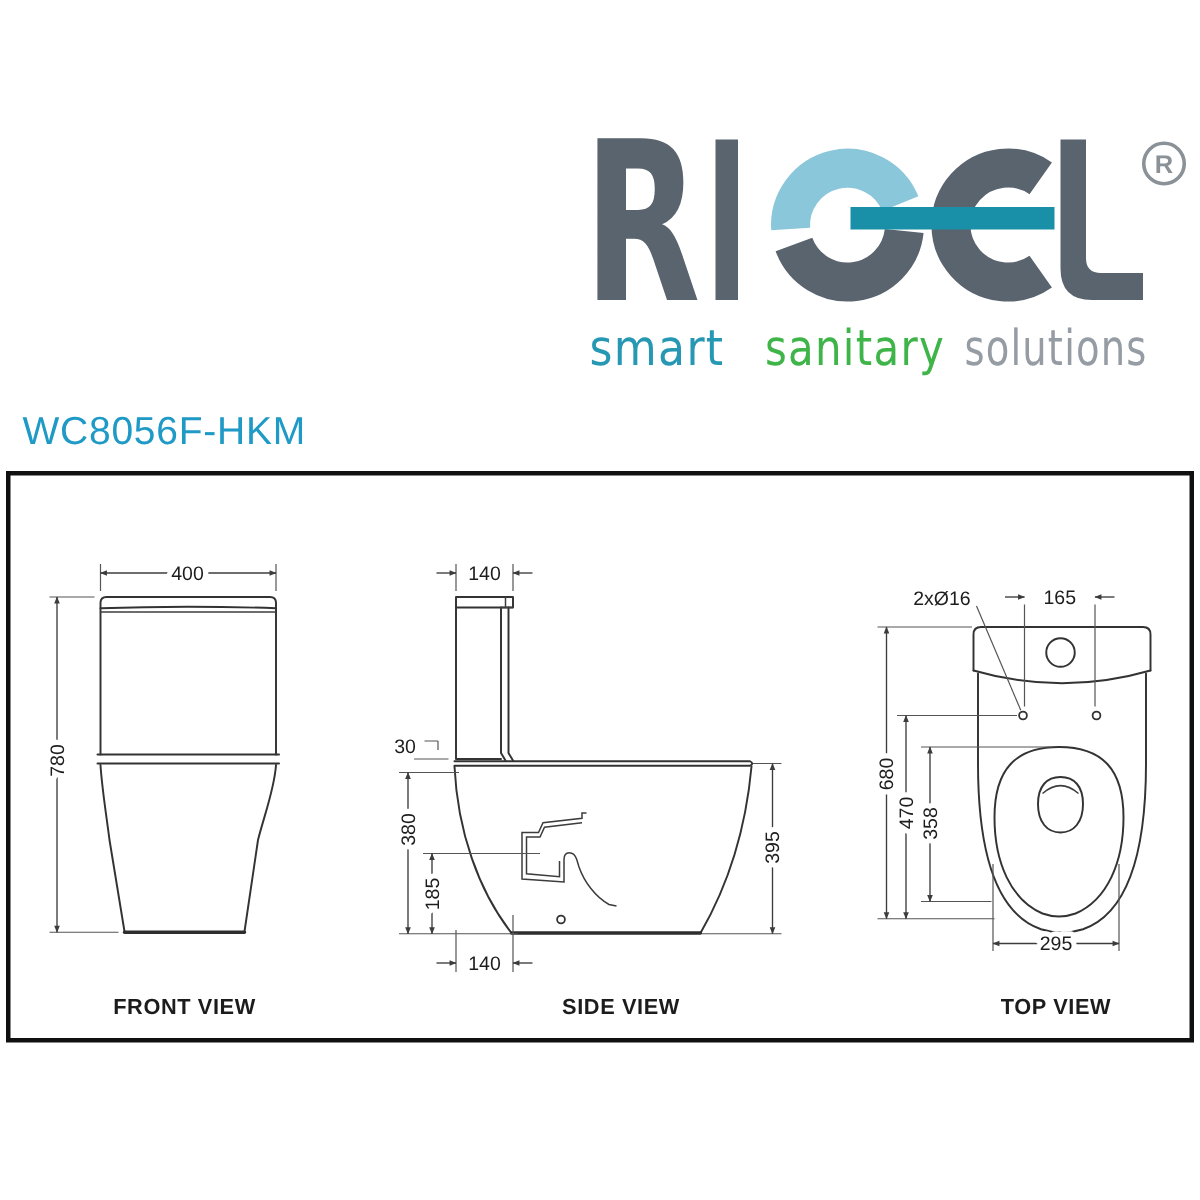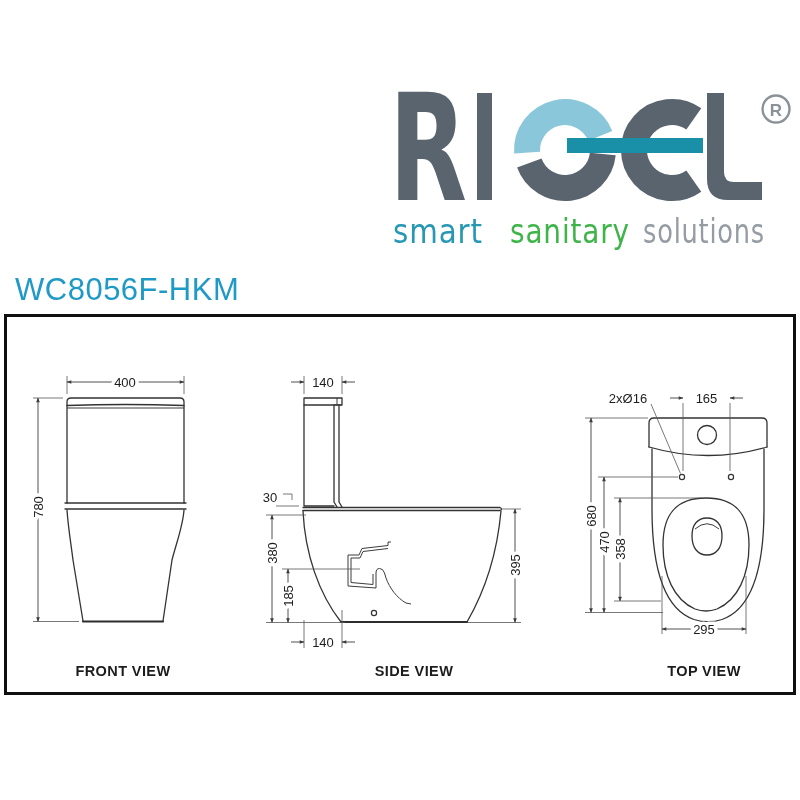--- a/index.html
+++ b/index.html
@@ -3,21 +3,21 @@
 <meta charset="utf-8">
 <style>
   html,body{margin:0;padding:0;}
   body{
     width:800px;height:800px;position:relative;background:#ffffff;
     font-family:"Liberation Sans","DejaVu Sans",sans-serif;overflow:hidden;
   }
   #stage{position:absolute;inset:0;}
   .abs{position:absolute;}
   #model-code{
-    left:15px;top:272px;font-size:31px;letter-spacing:.5px;
+    left:15px;top:272px;font-size:26px;letter-spacing:.5px;
     color:#1f9ac6;font-weight:400;
   }
   #spec-frame{
     left:4px;top:314px;width:786px;height:375px;
     border:3px solid #101010;background:#fff;
   }
   #drawing-svg{left:4px;top:314px;}
   
   .outline{fill:none;stroke:#333;stroke-width:1.3;stroke-linejoin:round;stroke-linecap:round;}
   .thick{fill:none;stroke:#2d2d2d;stroke-width:2.2;stroke-linecap:round;}

